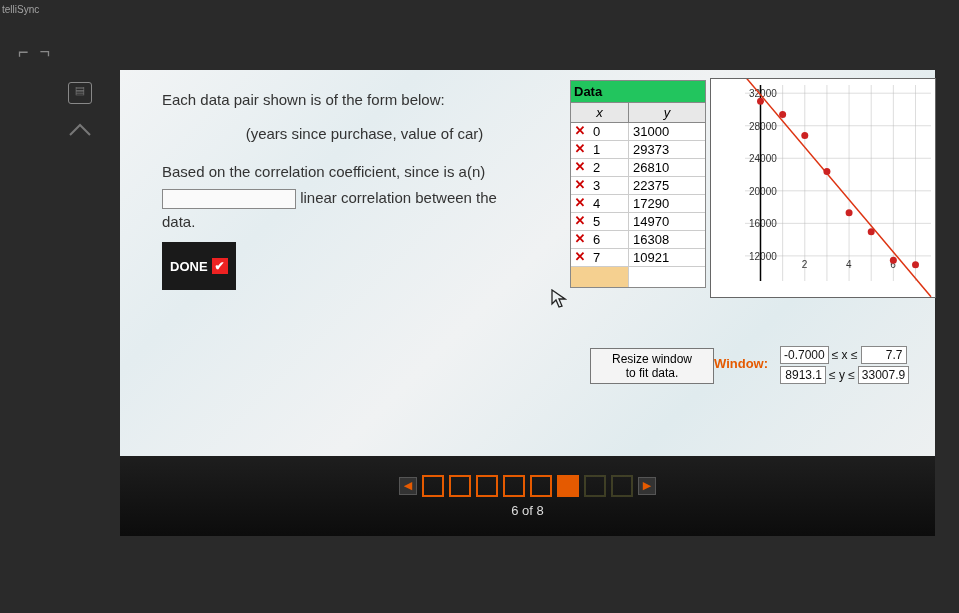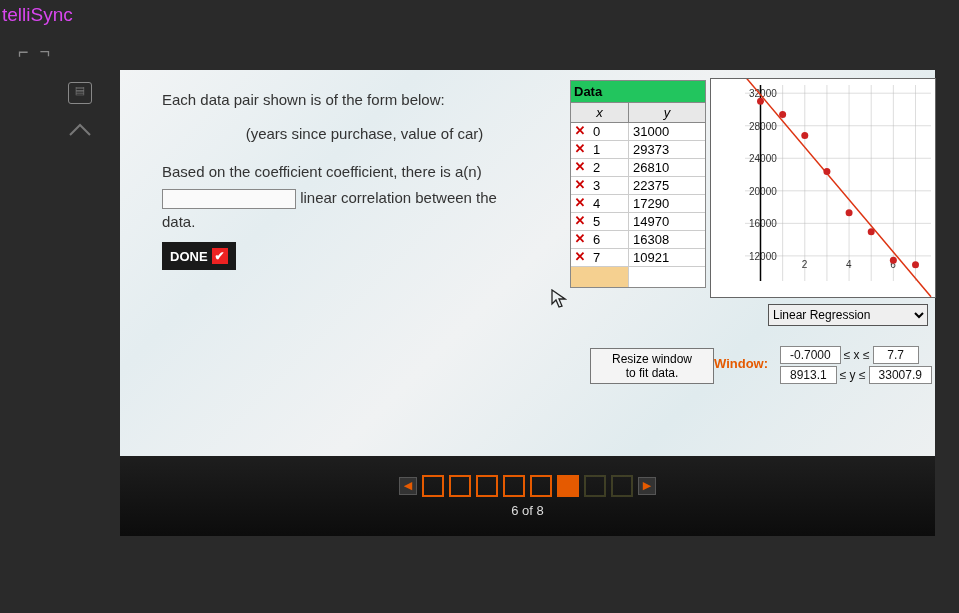--- a/index.html
+++ b/index.html
@@ -5,21 +5,21 @@
     * { box-sizing: border-box; margin: 0; padding: 0; }
     body {
       width: 959px; height: 613px;
       background: #2a2a2a;
       font-family: Arial, sans-serif;
       position: relative;
       overflow: hidden;
     }
     .app-title {
       position: absolute; top: 4px; left: 2px;
-      color: #d946ef; font-size: 19px; font-weight: 500;
+      color: #a3a3a3; font-size: 10px; font-weight: 500;
     }
     .crop-marks {
       position: absolute; top: 42px; left: 18px;
       color: #888; font-size: 18px; letter-spacing: 3px;
     }
     .left-toolbar {
       position: absolute; left: 68px; top: 82px;
       width: 30px;
     }
     .left-toolbar .tool {
@@ -40,21 +40,21 @@
     .question .line1 { margin-bottom: 10px; }
     .question .line2 { text-align: center; margin-bottom: 14px; }
     .question .line3 { margin-bottom: 2px; }
     .answer-input {
       display: inline-block; width: 134px; height: 20px;
       background: #fafafa; border: 1px solid #888; vertical-align: middle;
     }
     .done-btn {
       display: inline-flex; align-items: center; gap: 4px;
       background: #1a1a1a; color: #fff; font-weight: bold;
-      font-size: 13px; padding: 6px 8px; margin-top: 8px;
+      font-size: 13px; padding: 16px 8px; margin-top: 8px;
       border: none; cursor: pointer;
     }
     .done-btn .check { background:#e22; color:#fff; width:16px; height:16px; display:inline-flex; align-items:center; justify-content:center; font-size:12px; }
     .data-table {
       position: absolute; left: 450px; top: 10px; width: 136px;
       background: #fff; border: 1px solid #888; font-size: 13px;
     }
     .data-table .title { text-align:left; font-weight:bold; padding: 3px; border-bottom:1px solid #888; background:#22c55e; }
     .data-table .head { display:flex; background:#e8e8e8; border-bottom:1px solid #888; font-style:italic; }
     .data-table .head .cx { width:58px; text-align:center; border-right:1px solid #888; padding:2px; }
@@ -88,21 +88,21 @@
     }
     .window-label {
       position:absolute; left: 594px; top: 286px;
       color:#e55a00; font-weight:bold; font-size:13px;
     }
     .window-box {
       position:absolute; left: 660px; top: 276px;
       font-size: 12px; color:#111;
     }
     .window-box .wl { display:flex; align-items:center; margin-bottom:2px; }
-    .window-box .wv { background:#fff; border:1px solid #888; padding:1px 9px; min-width:46px; display:inline-block; text-align:center; }
+    .window-box .wv { background:#fff; border:1px solid #888; padding:1px 3px; min-width:46px; display:inline-block; text-align:right; }
     .window-box .mid { padding: 0 3px; }
     .cursor-arrow {
       position:absolute; left: 431px; top: 219px;
       width: 16px; height: 20px; color:#222;
     }
     .bottom-nav {
       position: absolute; left: 120px; top: 456px;
       width: 815px; height: 80px;
       background: linear-gradient(#1e1e1e,#0c0c0c);
       display:flex; flex-direction:column; align-items:center; justify-content:center;
@@ -128,21 +128,21 @@
         <path d="M2 14 L12 4 L22 14" stroke="#777" stroke-width="2" fill="none"></path>
       </svg>
   </span>
 </div>
 
 <div class="main-panel">
 
   <div class="question">
     <div class="line1">Each data pair shown is of the form below:</div>
     <div class="line2">(years since purchase, value of car)</div>
-    <div class="line3">Based on the coefficient coefficient, there is a(n)</div>
+    <div class="line3">Based on the correlation coefficient, since is a(n)</div>
     <div>
       <span class="answer-input"></span>
       <span>linear correlation between the</span>
     </div>
     <div>data.</div>
     <button class="done-btn">
       <span>DONE</span>
       <span class="check">✔</span>
     </button>
   </div>
@@ -232,23 +232,20 @@
         <circle cx="71.64285714285714" cy="35.56822218902005" r="3.5" fill="#cc2222"></circle>
         <circle cx="93.78571428571429" cy="56.41703604097148" r="3.5" fill="#cc2222"></circle>
         <circle cx="115.92857142857143" cy="92.49369988545249" r="3.5" fill="#cc2222"></circle>
         <circle cx="138.07142857142856" cy="133.85781164400618" r="3.5" fill="#cc2222"></circle>
         <circle cx="160.21428571428572" cy="152.72993342961968" r="3.5" fill="#cc2222"></circle>
         <circle cx="182.35714285714283" cy="181.33909391237944" r="3.5" fill="#cc2222"></circle>
         <circle cx="204.5" cy="185.66666666666669" r="3.5" fill="#cc2222"></circle>
       </svg>
   </div>
 
-  <select class="regression-dropdown">
-    <option>Linear Regression</option>
-  </select>
 
 
   <button class="resize-btn">
     <span>Resize window</span><br>
     <span>to fit data.</span>
   </button>
 
   <div class="window-label">Window:</div>
   <div class="window-box">
     <div class="wl">

